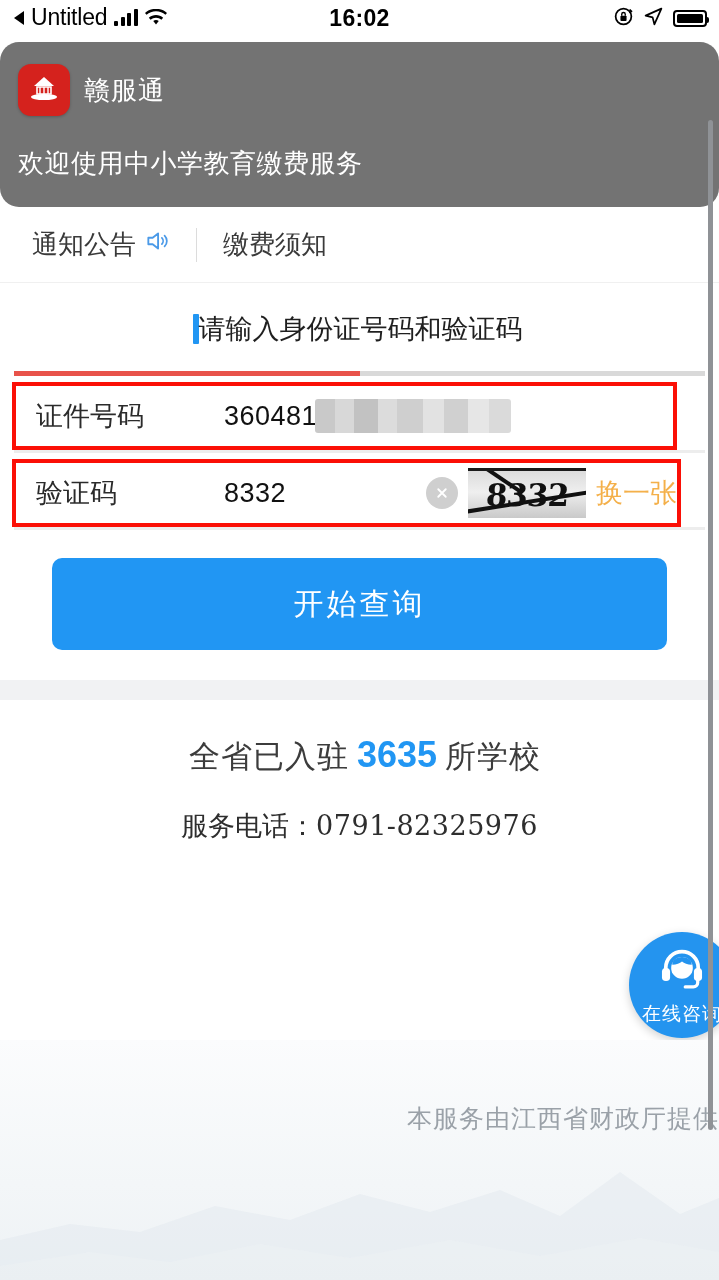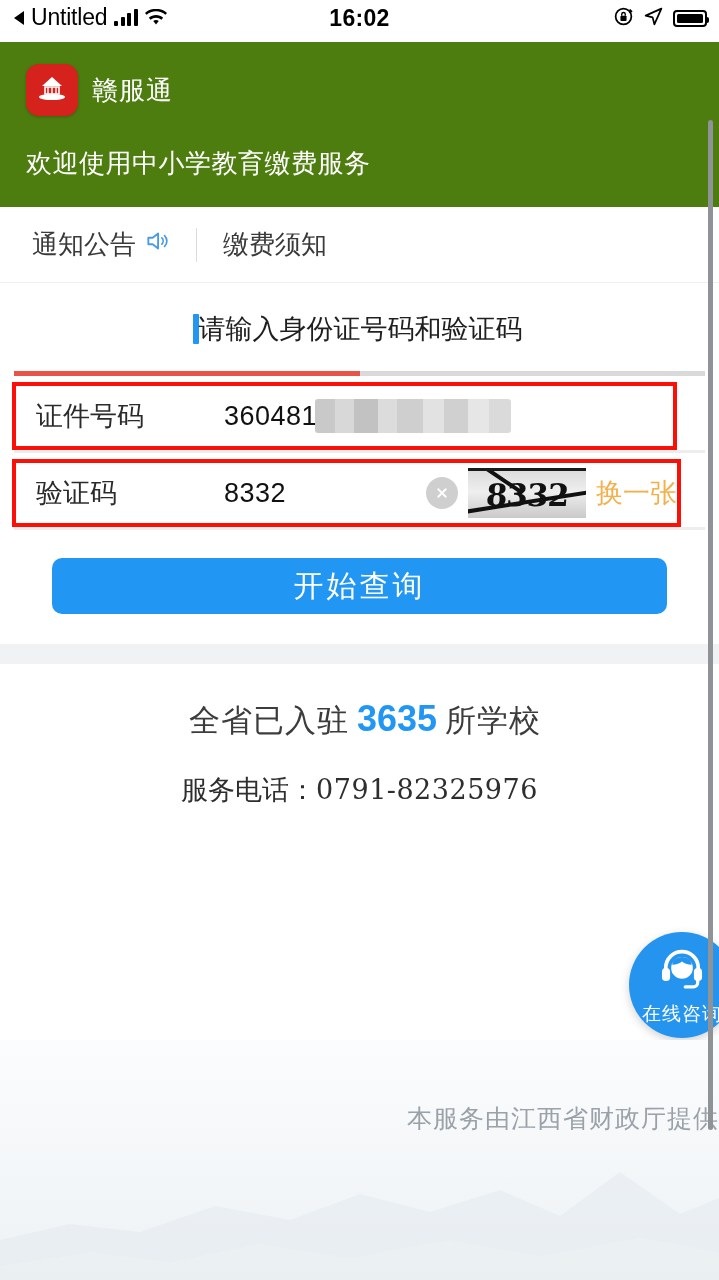--- a/index.html
+++ b/index.html
@@ -42,21 +42,21 @@
     box-shadow:0 1px 4px rgba(0,0,0,.10);
     display:flex; align-items:center;
   }
   .cap-dots{ flex:1; display:flex; align-items:center; justify-content:center; gap:4px; position:relative; }
   .cap-dots span{ width:8px;height:7px;background:#2f6fe0;border-radius:1.5px; transform:skewX(-12deg); }
   .cap-reddot{ position:absolute; top:-10px; right:17px; width:17px;height:17px;border-radius:50%;background:#fb3b2e; }
   .cap-div{ width:1px; height:25px; background:#dfe2e6; }
   .cap-close{ flex:1; display:flex; align-items:center; justify-content:center; }
 
   
-  .banner{ background:#4d7c0f; padding:22px 26px 26px 26px; }
+  .banner{ background:#737373; padding:22px 26px 26px 18px;border-radius:19px; }
   .banner-brand{ display:flex; align-items:center; gap:14px; }
   .brand-icon{ width:52px;height:52px;border-radius:13px;background:#d5221d;
                display:flex;align-items:center;justify-content:center; box-shadow:0 1px 3px rgba(0,0,0,.22); }
   .brand-name{ color:#fff; font-size:26px; font-weight:500; letter-spacing:1px; }
   .banner-sub{ color:#fff; font-size:26px; margin-top:30px; letter-spacing:0.5px; }
 
   
   .tabs{ display:flex; align-items:center; height:76px; padding-left:6px; background:#fff; border-bottom:1px solid #f0f0f0;}
   .tab{ display:flex; align-items:center; gap:8px; padding:0 26px; font-size:26px; color:#3a3a3a; height:40px; }
   .tab-sep{ width:1px; height:34px; background:#dcdcdc; }
@@ -95,21 +95,21 @@
   .captcha-text{ font-family:"DejaVu Serif","Liberation Serif",serif; font-weight:bold;
                  font-size:31px; color:#111; letter-spacing:-1px; transform:skewX(-4deg); }
   .captcha:before{ content:""; position:absolute; left:-6%; top:62%; width:112%; height:4px;
                    background:#111; transform:rotate(-9deg); }
   .captcha:after{ content:""; position:absolute; left:8%; top:12%; width:42%; height:4px;
                   background:#111; transform:rotate(34deg); }
   .refresh{ font-size:27px; color:#f4b04a; margin-left:10px; white-space:nowrap; }
 
   
   .submit-wrap{ padding:28px 52px 30px 52px; background:#fff; }
-  .submit{ width:100%; height:56px; border:none; border-radius:10px; background:#2196f3;
+  .submit{ width:100%; height:92px; border:none; border-radius:10px; background:#2196f3;
            color:#fff; font-size:30px; font-weight:500; letter-spacing:3px;
            font-family:"Liberation Sans",sans-serif; }
   .gap-strip{ height:20px; background:#f1f2f3; }
 
   
   .stats{ background:#fff; padding:34px 0 26px 0; text-align:center; }
   .stat-line{ font-size:31px; color:#3c3c3c; letter-spacing:1px;padding-left:11px; }
   .stat-num{ color:#2196f3; font-size:36px; font-weight:bold; letter-spacing:0; margin:0 8px; }
   .phone-line{ margin-top:30px; font-size:27px; color:#2e2e2e; }
   .phone-num{ font-family:"DejaVu Serif","Liberation Serif",serif; letter-spacing:0.5px; }

